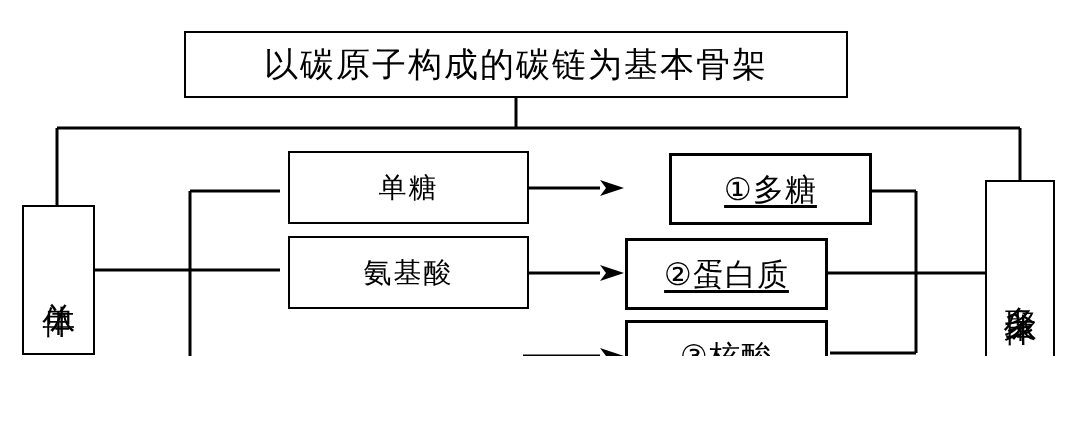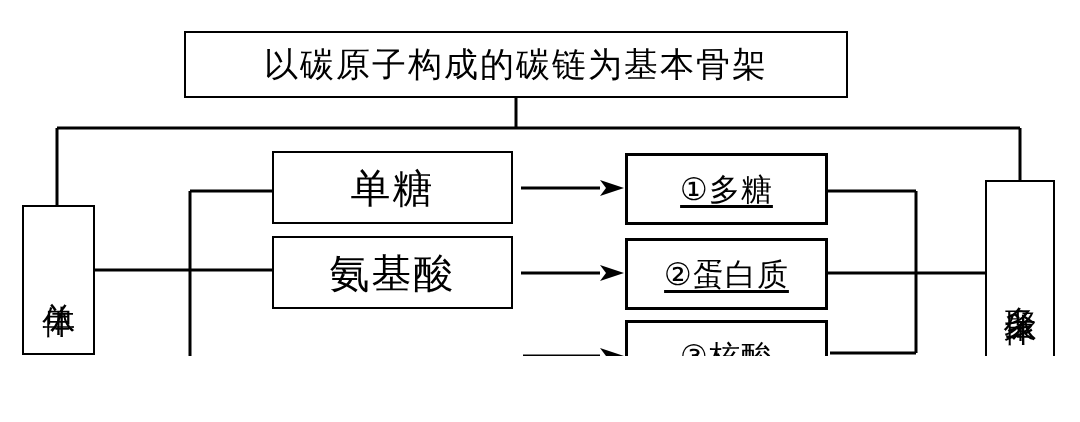--- a/index.html
+++ b/index.html
@@ -68,38 +68,38 @@
   }
   #node-polymer {
     left: 985px;
     top: 180px;
     width: 70px;
     height: 212px;
     font-size: 33px;
   }
   
   .mid {
-    left: 272px;
+    left: 288px;
     width: 241px;
     height: 73px;
-    font-size: 40px;
+    font-size: 28px;
     letter-spacing: 2px;
   }
   #node-mid-0 { top: 151px; }
   #node-mid-1 { top: 236px; text-align: center; }
   #node-mid-2 { top: 320px; }
   
   .prod {
     left: 625px;
     width: 203px;
     height: 72px;
     font-size: 31px;
     letter-spacing: 1px;
   }
-  #node-prod-0 { top: 153px; }
+  #node-prod-0 { top: 153px; margin-left: 44px; }
   #node-prod-1 { top: 238px; }
   #node-prod-2 { top: 320px; }
   .underlined {
     text-decoration: underline;
     text-decoration-thickness: 3px;
     text-underline-offset: 5px;
   }
 </style>
 </head>
 <body>

